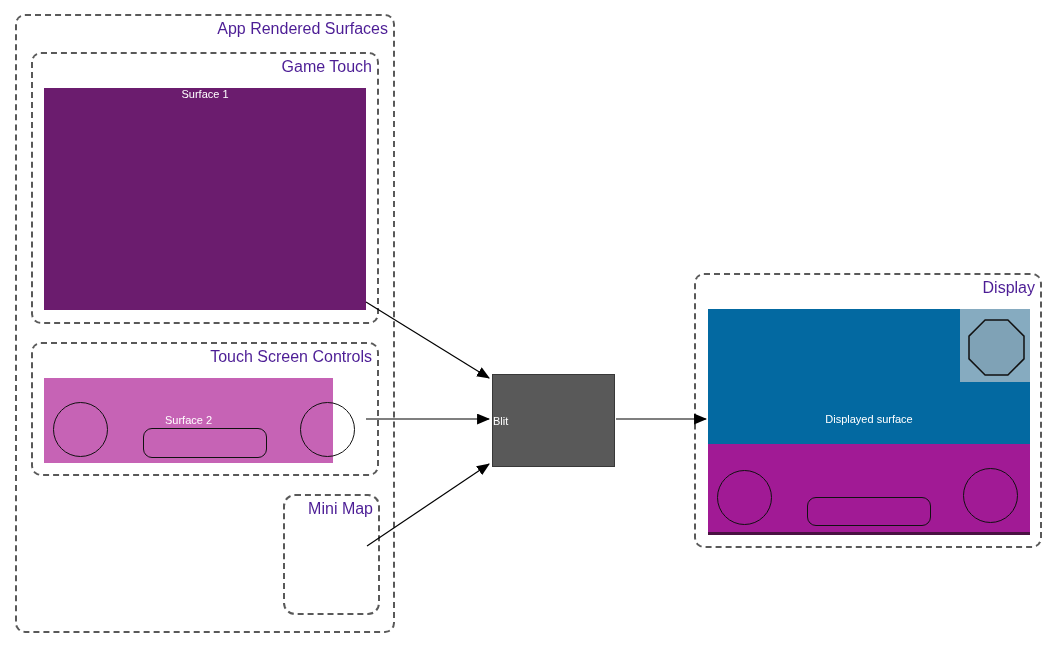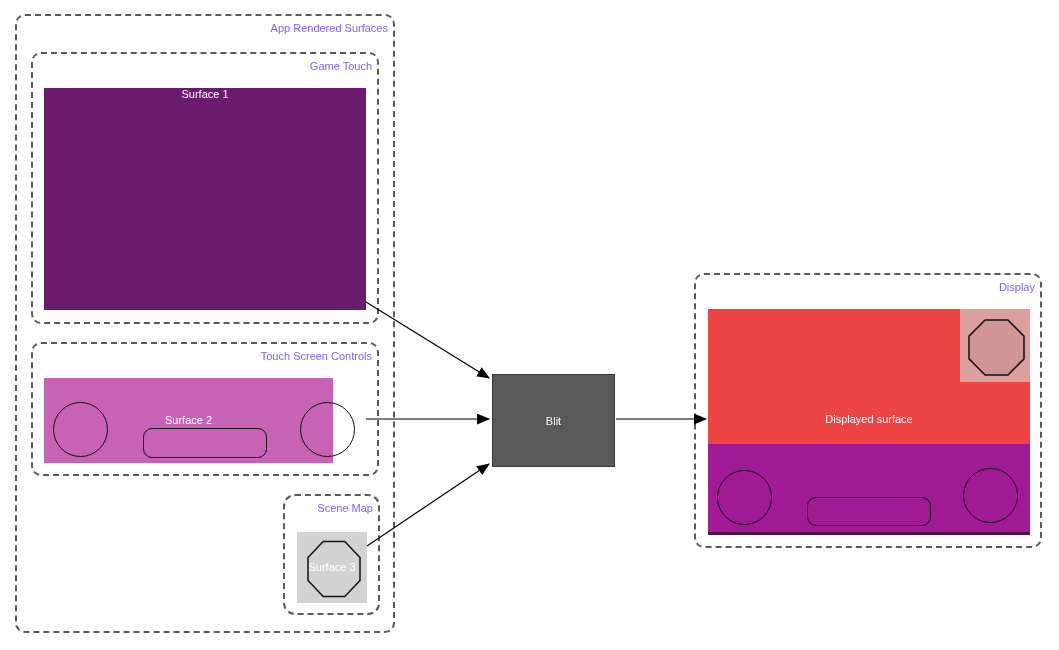--- a/index.html
+++ b/index.html
@@ -1,38 +1,38 @@
 <!DOCTYPE html>
 <html><head>
 <meta charset="utf-8">
 <style>
   * { margin:0; padding:0; box-sizing:border-box; }
   html,body { background:#fff; font-family:"Liberation Sans", sans-serif; }
   .canvas { position:relative; width:1059px; height:650px; background:#fff; overflow:hidden; }
 
   .dashed-box { position:absolute; border:2px dashed #595959; border-radius:10px; background:transparent; }
-  .group-label { position:absolute; top:4px; right:5px; font-size:11px; line-height:17px; color:#8b5cf6; white-space:nowrap; }
+  .group-label { position:absolute; top:4px; right:5px; font-size:16px; line-height:17px; color:#4c1d95; white-space:nowrap; }
 
   .surface { position:absolute; }
   .surface-label { position:absolute; left:0; right:0; text-align:center; color:#fff; font-size:11px; line-height:13px; z-index:3; }
 
   .surface1 { left:44px; top:88px; width:322px; height:222px; background:#6B1C6E; display:flex; align-items:flex-start; justify-content:center; }
   .surface1 .surface-label { position:static; }
 
   .surface2 { left:44px; top:378px; width:289px; height:85px; background:#C663B5; }
   .outline-circle { position:absolute; border:1.5px solid #111; border-radius:50%; background:transparent; }
   .outline-bar { position:absolute; border:1.5px solid #111; border-radius:9px; background:transparent; }
 
   .surface3 { left:297px; top:532px; width:70px; height:71px; background:#D3D3D3; }
   .surface3 .surface-label { top:29px; }
   .shape-svg { position:absolute; left:0; top:0; z-index:2; }
 
-  .blit-box { position:absolute; left:492px; top:374px; width:123px; height:93px; background:#595959; border:1px solid #383838; display:flex; align-items:center; justify-content:center; color:#fff; font-size:11px; }
+  .blit-box { position:absolute; left:492px; top:374px; width:123px; height:93px; background:#595959; border:1px solid #383838; display:flex; align-items:center; color:#fff; font-size:11px; }
 
-  .displayed-surface { left:708px; top:309px; width:322px; height:226px; background:#ef4444; }
+  .displayed-surface { left:708px; top:309px; width:322px; height:226px; background:#0369a1; }
   .displayed-bottom { position:absolute; left:0; bottom:0; width:100%; height:91px; background:#A11A95; border-bottom:3px solid #4A1142; }
   .overlay-square { position:absolute; right:0; top:0; width:70px; height:73px; background:rgba(211,211,211,0.63); }
   .displayed-surface .surface-label { top:104px; }
 
   .connections { position:absolute; left:0; top:0; width:1059px; height:650px; pointer-events:none; z-index:5; }
 </style>
 </head>
 <body>
 
 <div class="canvas">
@@ -54,29 +54,23 @@
   </div>
 
   <div class="surface surface2">
     <div class="outline-circle" style="left:9px; top:24px; width:55px; height:55px;"></div>
     <div class="outline-circle" style="left:256px; top:24px; width:55px; height:55px;"></div>
     <div class="outline-bar" style="left:99px; top:50px; width:124px; height:30px;"></div>
     <div class="surface-label" style="top:36px;">Surface 2</div>
   </div>
 
   <div class="dashed-box" style="left:283px; top:494px; width:97px; height:121px; border-radius:12px;">
-    <div class="group-label">Scene Map</div>
+    <div class="group-label">Mini Map</div>
   </div>
 
-  <div class="surface surface3">
-    <svg class="shape-svg" width="70" height="71">
-      <polygon points="26.2,9.5 47.8,9.5 63,25.6 63,48.4 47.8,64.5 26.2,64.5 11,48.4 11,25.6" fill="none" stroke="#111" stroke-width="1.5"></polygon>
-    </svg>
-    <div class="surface-label">Surface 3</div>
-  </div>
 
 
   <div class="blit-box">
     <span>Blit</span>
   </div>
 
   <div class="dashed-box" style="left:694px; top:273px; width:348px; height:275px;">
     <div class="group-label">Display</div>
   </div>
 

